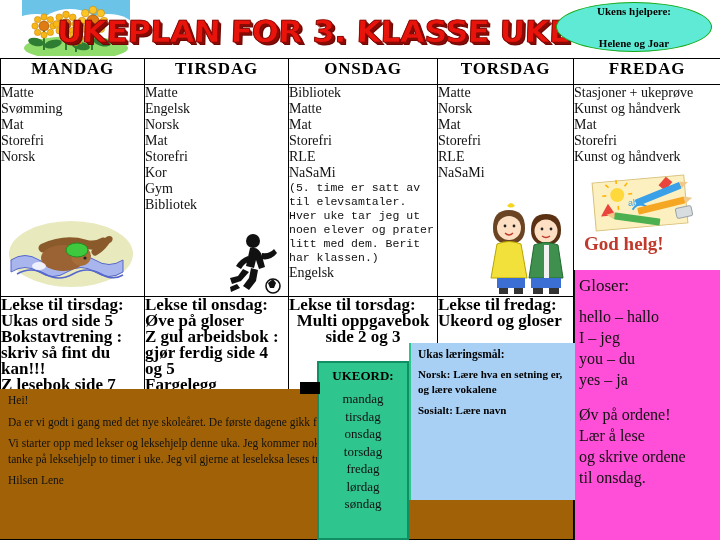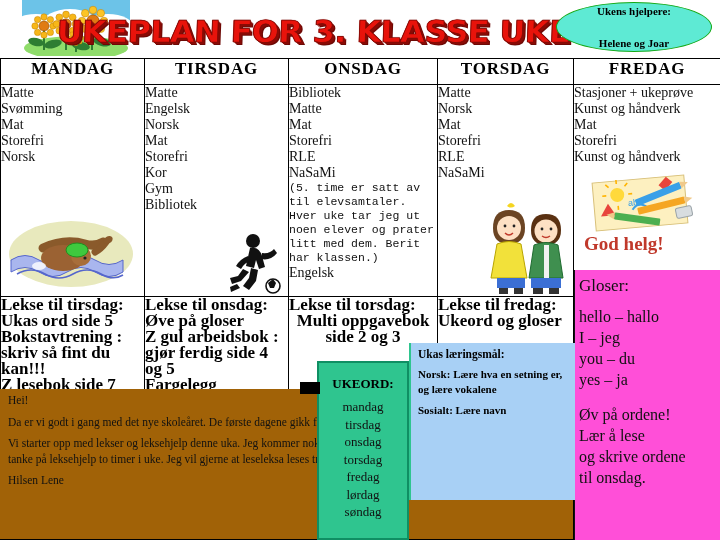--- a/index.html
+++ b/index.html
@@ -141,21 +141,21 @@
     font-size: 11.5px; line-height: 15.5px; color: #111;
   }
 
   
   .ukeord {
     position: absolute; left: 317px; top: 361px;
     width: 92px; height: 179px;
     background: #2fc58f;
     border: 2px solid #0f8f63;
     text-align: center;
-    padding-top: 13px;
+    padding-top: 5px;
     z-index: 5;
   }
   .ukeord .u-title {
     font-weight: bold; font-size: 13px; color: #000; margin-bottom: 6px;
   }
   .ukeord .u-item { font-size: 13px; line-height: 17.5px; color: #111; }
   .ukeord-tab {
     position: absolute; left: 300px; top: 382px;
     width: 20px; height: 12px; background: #000; z-index: 6;
   }

